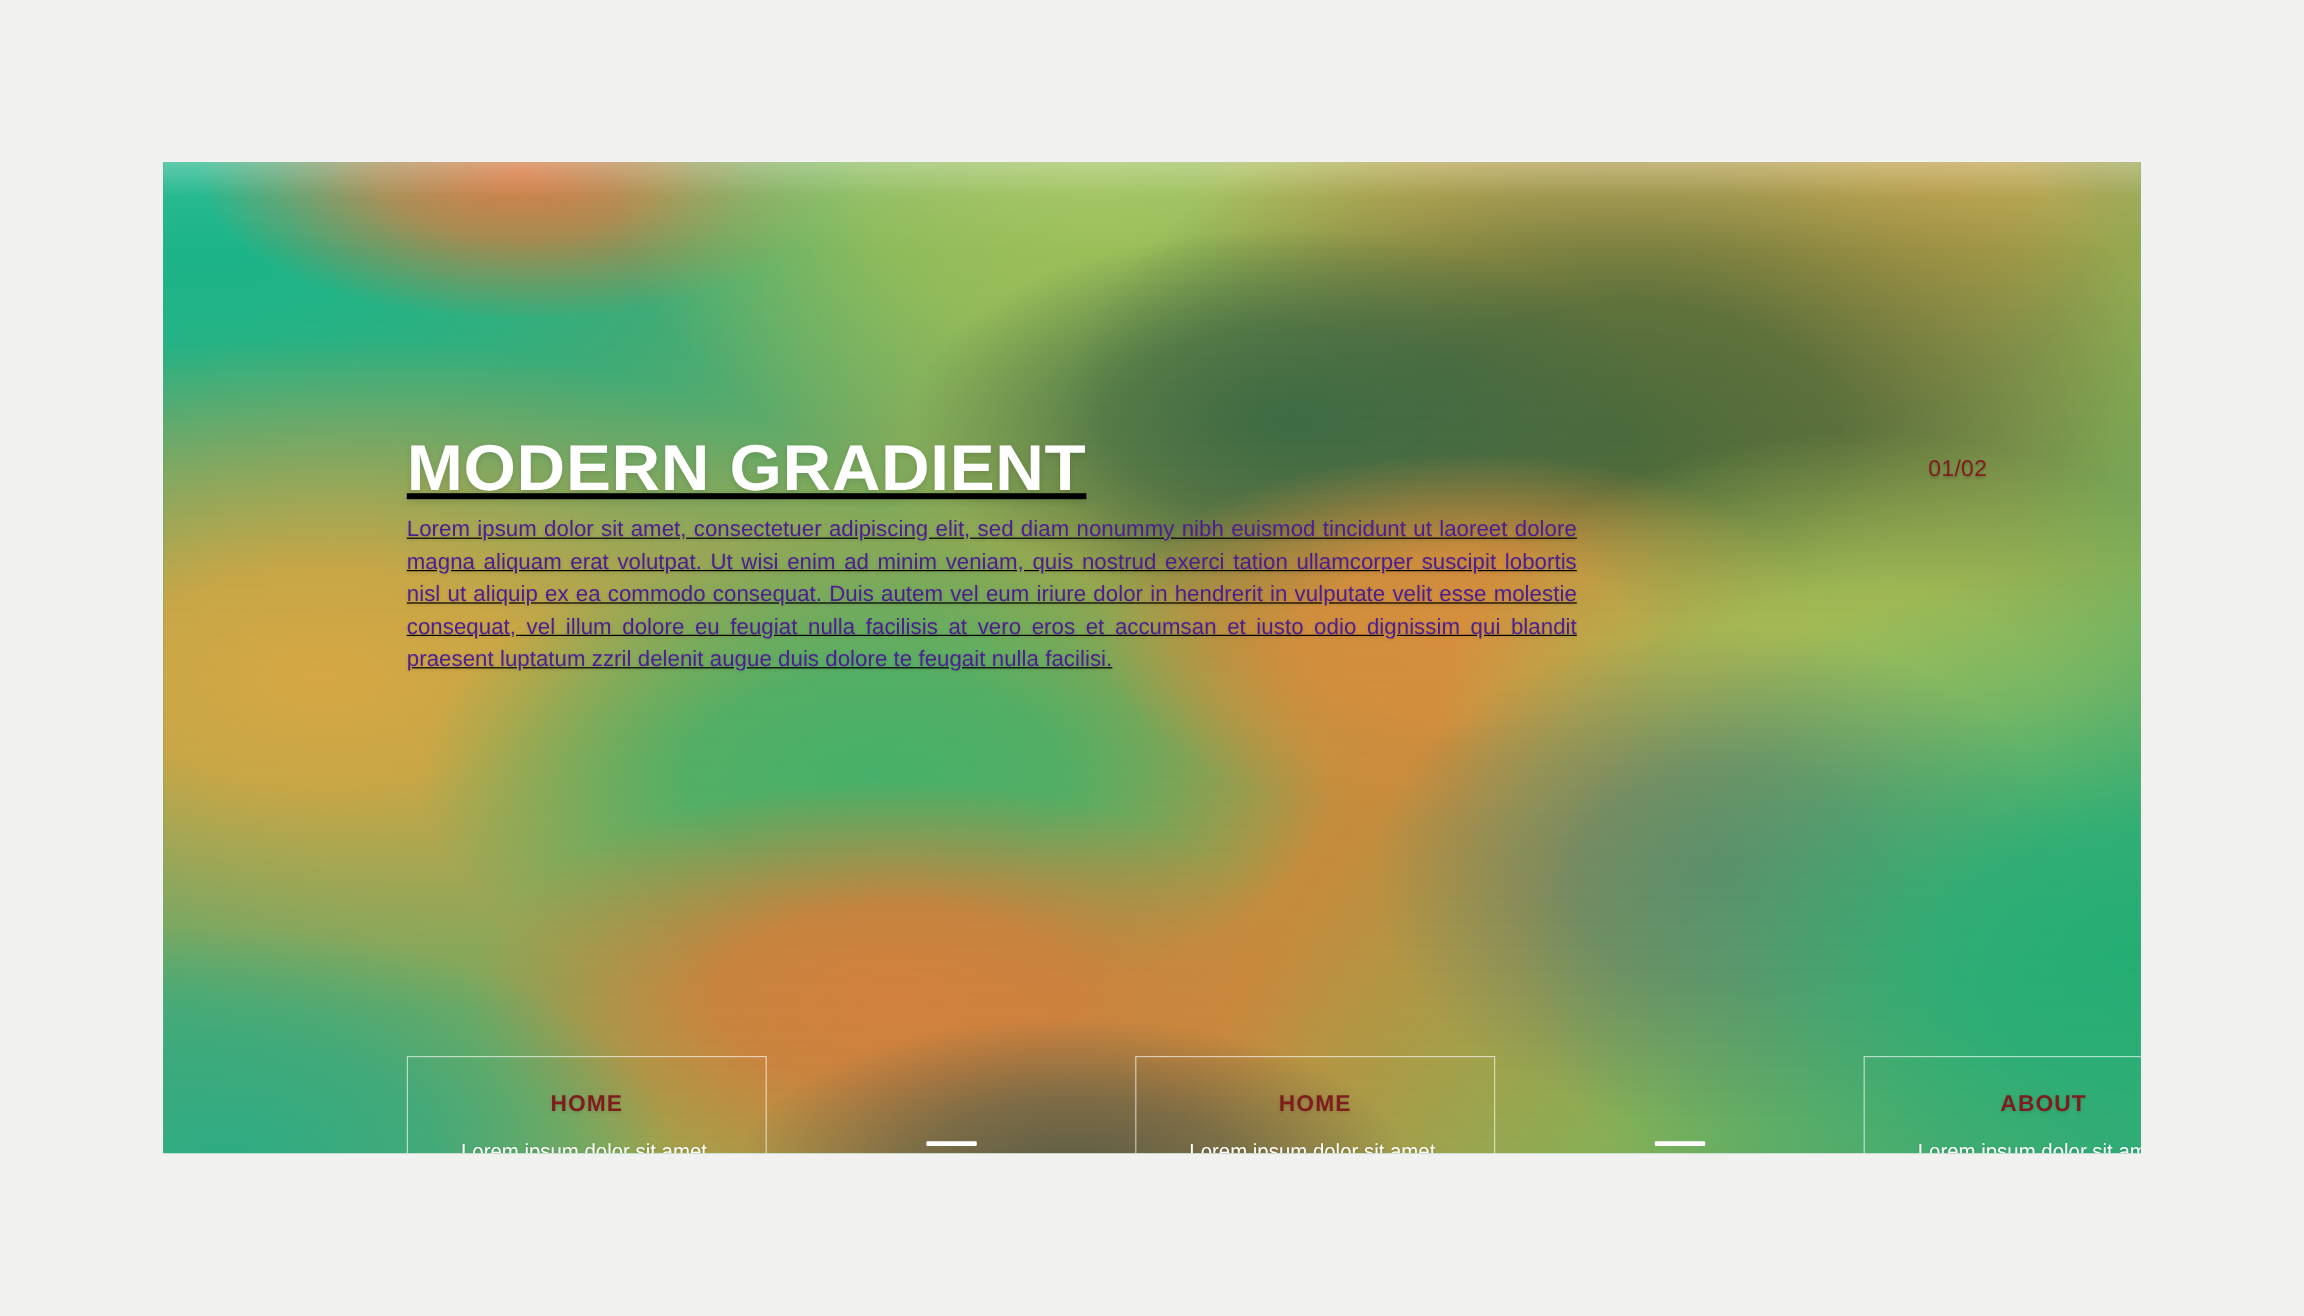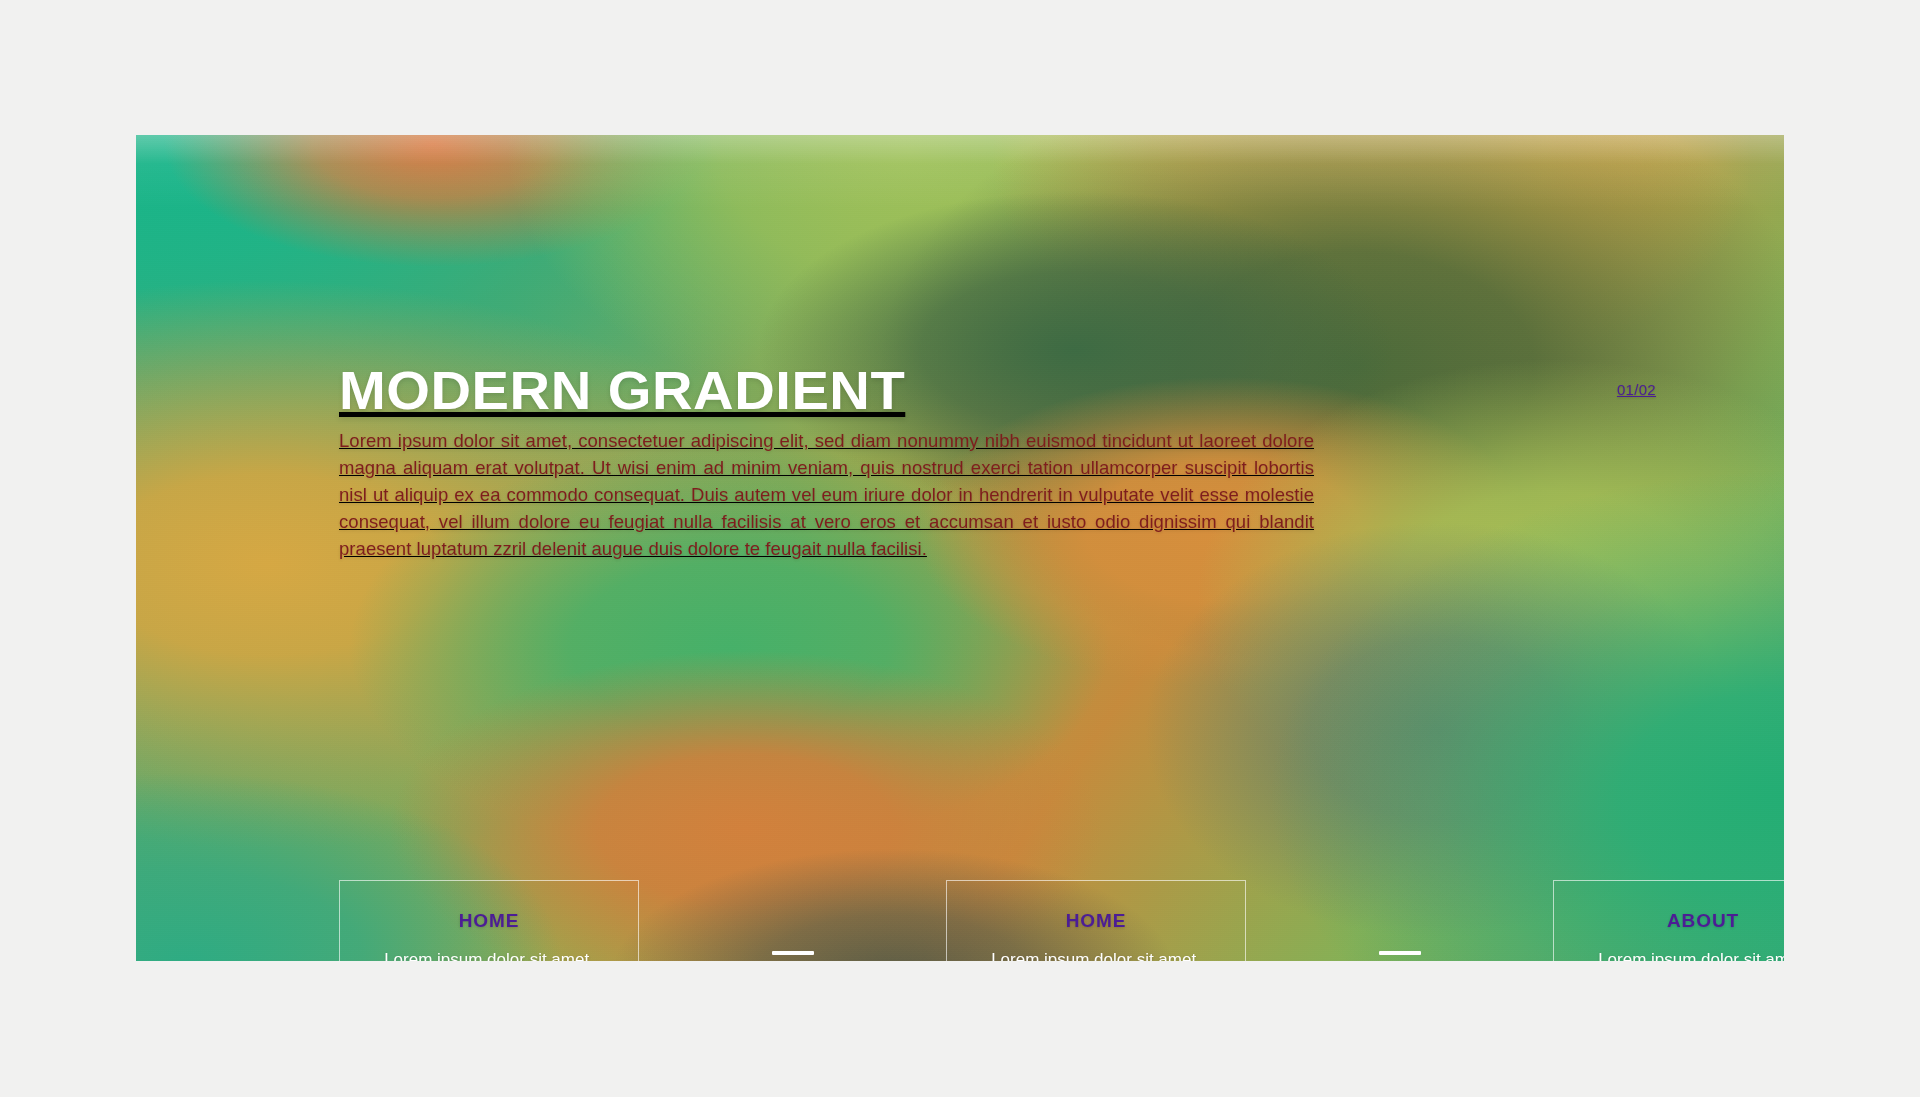--- a/index.html
+++ b/index.html
@@ -125,26 +125,25 @@
   
   #content {
     position: absolute;
     inset: 0;
   }
 
   .page-indicator {
     position: absolute;
     right: 128px;
     top: 246px;
-    color: #4c1d95;
-    font-size: 15px;
+    color: #7f1d1d;
+    font-size: 19px;
     letter-spacing: 0.3px;
     font-weight: 400;
     text-shadow: 0 1px 2px rgba(0,0,0,0.18);
-    text-decoration: underline;
   }
 
   .headline-block {
     position: absolute;
     left: 203px;
     top: 228px;
     width: 980px;
     text-decoration: underline;
   }
   .headline {
@@ -156,21 +155,21 @@
     letter-spacing: 0.5px;
     font-stretch: condensed;
     text-transform: uppercase;
     transform: scaleX(1.04);
     transform-origin: left center;
     text-shadow: 0 2px 5px rgba(0,0,0,0.12);
   }
   .body-copy {
     margin: 9px 0 0 0;
     width: 975px;
-    color: #7f1d1d;
+    color: #4c1d95;
     font-size: 18.5px;
     line-height: 1.46;
     font-weight: 400;
     letter-spacing: 0.05px;
     text-align: justify;
     text-shadow: 0 1px 3px rgba(0,0,0,0.14);
   }
 
   
   .card-row {
@@ -188,21 +187,21 @@
     border: 1px solid rgba(255,255,255,0.62);
     box-sizing: border-box;
     display: flex;
     flex-direction: column;
     align-items: center;
     justify-content: center;
     text-align: center;
     padding: 0 14px;
   }
   .card-title {
-    color: #4c1d95;
+    color: #7f1d1d;
     font-size: 19px;
     font-weight: 700;
     letter-spacing: 0.9px;
     text-transform: uppercase;
     margin: 0 0 17px 0;
     text-shadow: 0 1px 3px rgba(0,0,0,0.16);
   }
   .card-desc {
     color: #ffffff;
     font-size: 17px;

